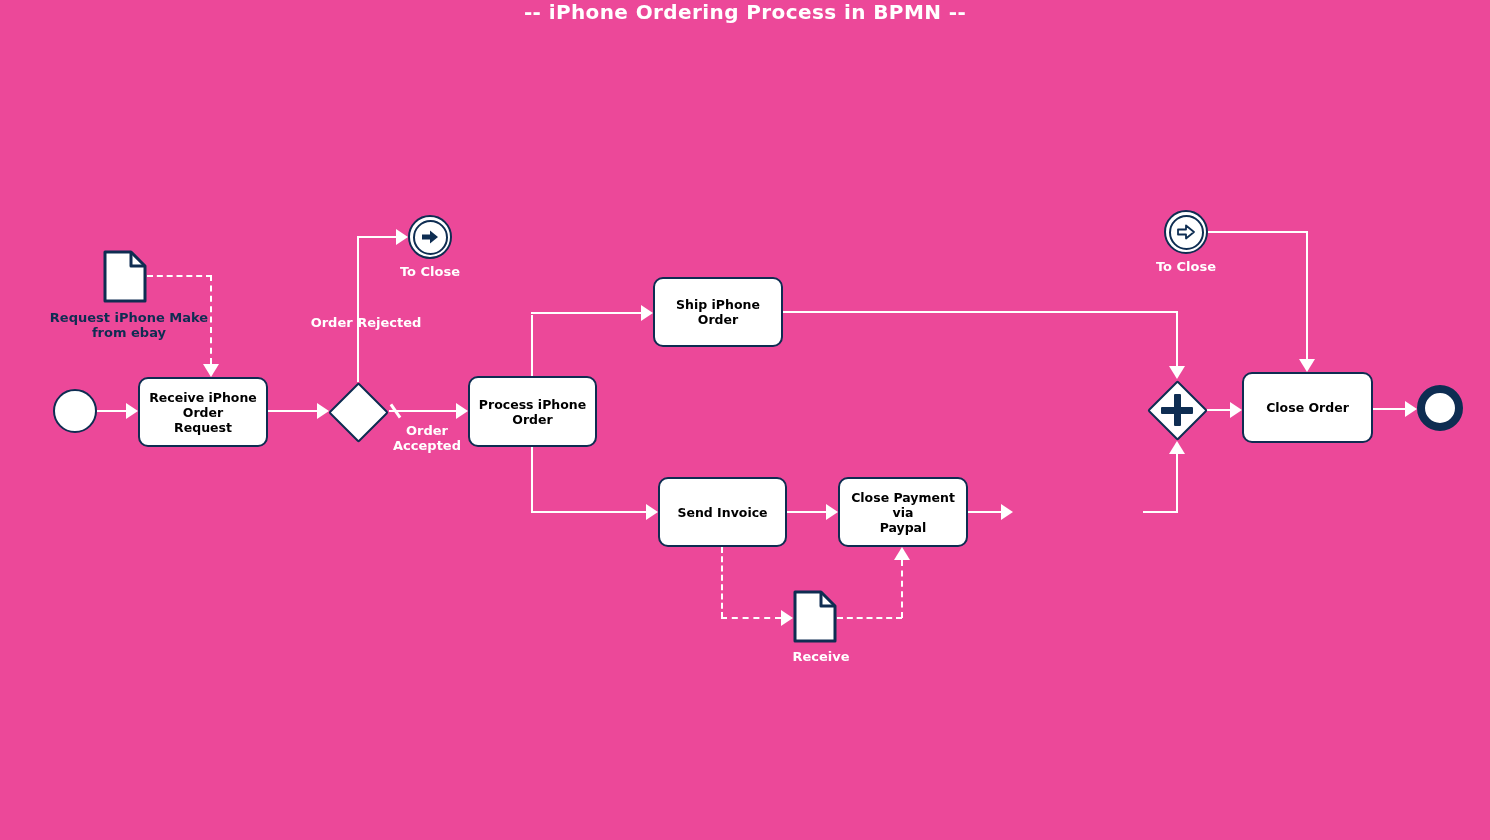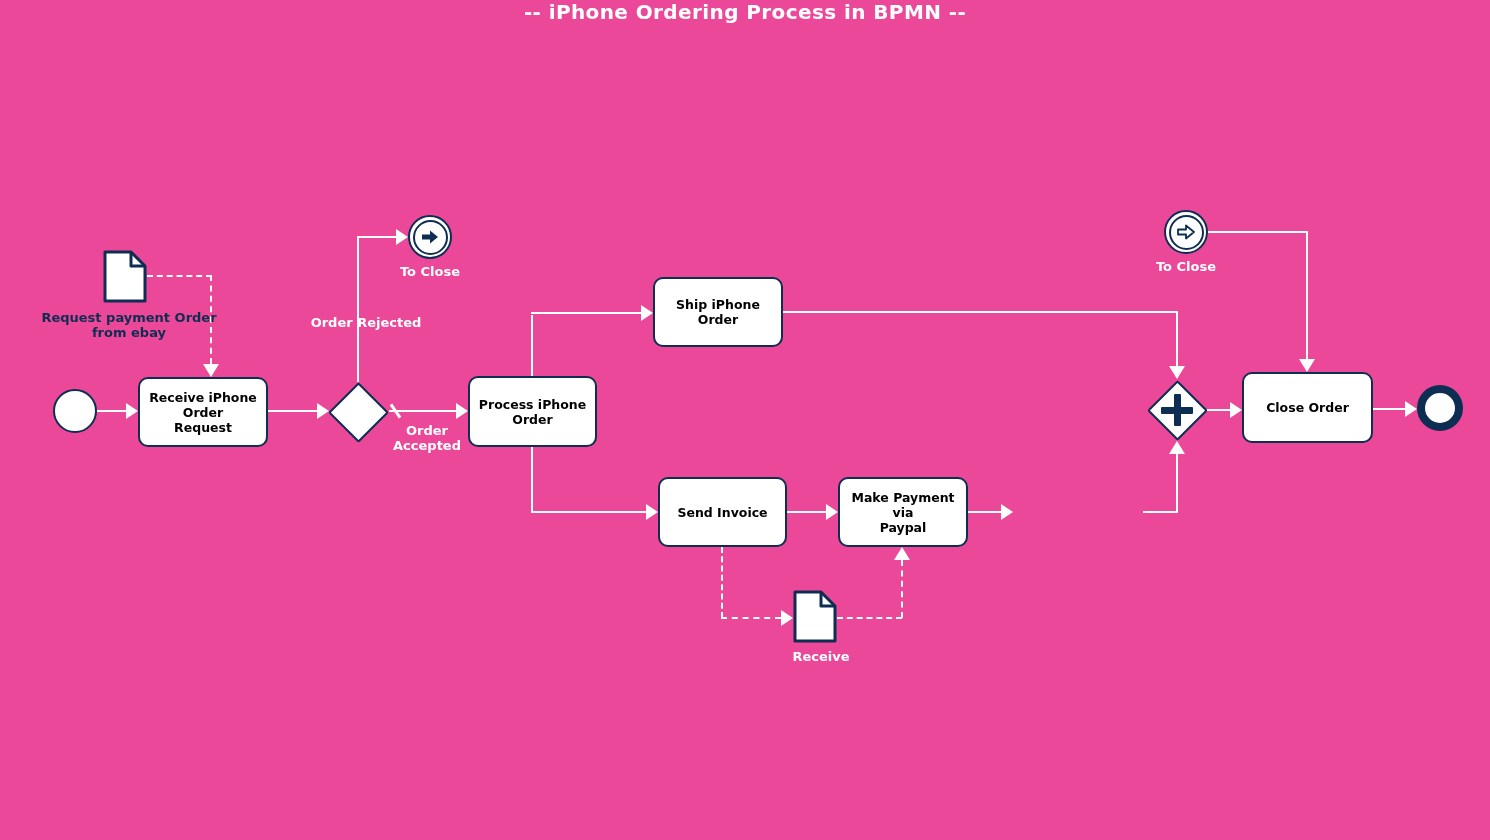--- a/index.html
+++ b/index.html
@@ -152,39 +152,39 @@
     <div class="plusbar" style="left:26.5px;top:14px;width:7px;height:32px;"></div>
   </div>
 
   <div class="task" style="left:138px;top:377px;width:130px;height:70px;">Receive iPhone
 Order
 Request</div>
   <div class="task" style="left:468px;top:376px;width:129px;height:71px;">Process iPhone
 Order</div>
   <div class="task" style="left:653px;top:277px;width:130px;height:70px;">Ship iPhone Order</div>
   <div class="task" style="left:658px;top:477px;width:129px;height:70px;">Send Invoice</div>
-  <div class="task" style="left:838px;top:477px;width:130px;height:70px;">Make Payment via
+  <div class="task" style="left:838px;top:477px;width:130px;height:70px;">Close Payment via
 Paypal</div>
   <div class="task" style="left:1242px;top:372px;width:131px;height:71px;">Close Order</div>
 
   <div class="doc" style="left:103px;top:250px;">
     <svg width="44" height="53" viewBox="0 0 44 53">
       <path d="M2,2 L28,2 L42,16 L42,51 L2,51 Z" fill="#ffffff" stroke="#0e2d52" stroke-width="3" stroke-linejoin="round"></path>
       <path d="M28,2 L28,16 L42,16" fill="none" stroke="#0e2d52" stroke-width="3" stroke-linejoin="round"></path>
     </svg>
   </div>
 
   <div class="doc" style="left:793px;top:590px;">
     <svg width="44" height="53" viewBox="0 0 44 53">
       <path d="M2,2 L28,2 L42,16 L42,51 L2,51 Z" fill="#ffffff" stroke="#0e2d52" stroke-width="3" stroke-linejoin="round"></path>
       <path d="M28,2 L28,16 L42,16" fill="none" stroke="#0e2d52" stroke-width="3" stroke-linejoin="round"></path>
     </svg>
   </div>
 
-  <div class="lbl lbl-navy" style="left:24px;top:311px;width:210px;">Request payment Order
+  <div class="lbl lbl-navy" style="left:24px;top:311px;width:210px;">Request iPhone Make
 from ebay</div>
   <div class="lbl" style="left:771px;top:650px;width:100px;">Receive</div>
   <div class="lbl" style="left:385px;top:265px;width:90px;">To Close</div>
   <div class="lbl" style="left:1141px;top:260px;width:90px;">To Close</div>
   <div class="lbl" style="left:302px;top:316px;width:128px;">Order Rejected</div>
   <div class="lbl" style="left:388px;top:424px;width:78px;">Order
 Accepted</div>
 
 </div>
 

